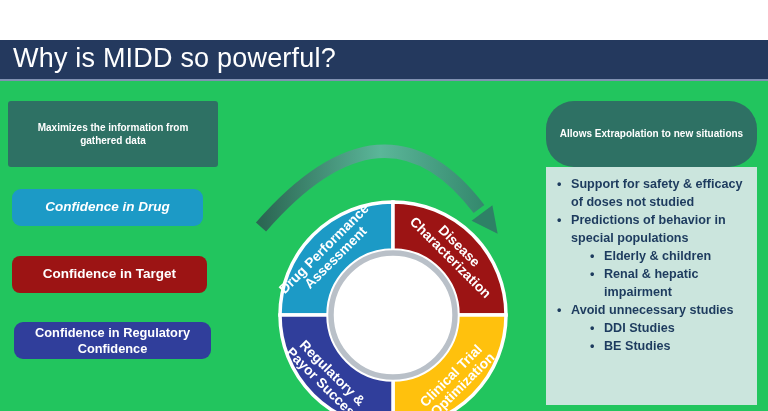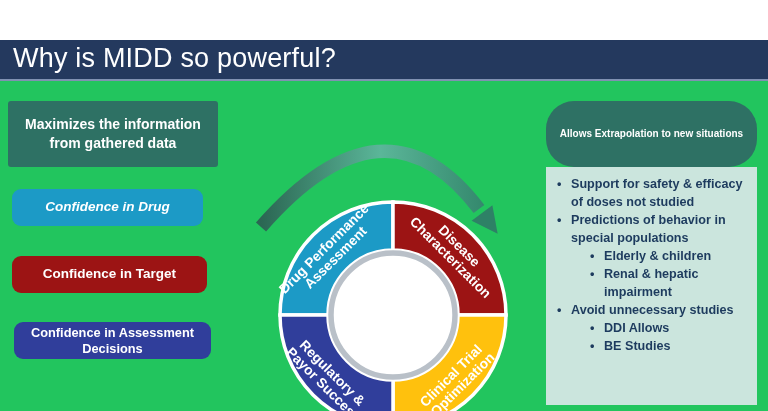--- a/index.html
+++ b/index.html
@@ -13,21 +13,21 @@
   }
   .title-text{
     position:absolute;left:13px;top:3px;font-size:27px;color:#ffffff;
     font-weight:400;letter-spacing:.2px;white-space:nowrap;
   }
   .panel-header{
     position:absolute;color:#ffffff;font-weight:bold;
     display:flex;align-items:center;justify-content:center;text-align:center;
     border-radius:3px;box-sizing:border-box;line-height:1.35;
   }
-  #left-header{left:8px;top:61px;width:210px;height:66px;font-size:14px;padding:0 9px;}
+  #left-header{left:8px;top:61px;width:210px;height:66px;font-size:10px;padding:0 9px;}
   #right-header{left:546px;top:61px;width:211px;height:66px;font-size:10px;padding:0 6px;border-radius:28px;}
   .pill{
     position:absolute;border-radius:9px;color:#ffffff;font-weight:bold;
     display:flex;align-items:center;justify-content:center;text-align:center;
     font-size:13.5px;line-height:1.2;box-sizing:border-box;padding:2px 12px;
   }
   #pill-drug{left:12px;top:149px;width:191px;height:37px;}
   #pill-target{left:12px;top:216px;width:195px;height:37px;}
   #pill-regulatory{left:14px;top:282px;width:197px;height:37px;font-size:12.8px;}
   #pill-endpoints{left:14px;top:351px;width:197px;height:38px;}
@@ -51,23 +51,23 @@
 <div id="slide">
 
   <div class="title-bar" style="background-color: rgb(36, 57, 94);">
     <div class="title-text">Why is MIDD so powerful?</div>
   </div>
 
   <div class="panel-header" id="left-header" style="background-color: rgb(46, 113, 100);">Maximizes the information from gathered data</div>
 
   <div class="pill" id="pill-drug" style="background-color: rgb(28, 154, 198); font-style: italic;">Confidence in Drug</div>
 
-  <div class="pill" id="pill-target" style="background-color: rgb(156, 20, 20);">Confidence in Target</div>
+  <div class="pill" id="pill-target" style="background-color: rgb(156, 20, 20); border-radius: 8px;">Confidence in Target</div>
 
-  <div class="pill" id="pill-regulatory" style="background-color: rgb(48, 62, 155);">Confidence in Assessment Decisions</div>
+  <div class="pill" id="pill-regulatory" style="background-color: rgb(48, 62, 155);">Confidence in Regulatory Confidence</div>
 
 
   <svg id="diagram-svg" width="310" height="320" viewBox="0 0 310 320">
     <defs>
       <linearGradient id="arrowGrad" gradientUnits="userSpaceOnUse" x1="26" y1="0" x2="265" y2="0">
         <stop offset="0%" stop-color="#2B6753"></stop>
         <stop offset="50%" stop-color="#5BB699"></stop>
         <stop offset="100%" stop-color="#2E8166"></stop>
       </linearGradient>
     </defs>
@@ -106,18 +106,18 @@
 
   <div class="panel-header" id="right-header" style="background-color: rgb(46, 113, 100);">Allows Extrapolation to new situations</div>
 
   <div id="right-body" style="background-color: rgb(203, 229, 221);">
     <ul class="bullets">
       <li class="lvl1">Support for safety &amp; efficacy of doses not studied</li>
       <li class="lvl1">Predictions of behavior in special populations</li>
       <li class="lvl2">Elderly &amp; children</li>
       <li class="lvl2">Renal &amp; hepatic impairment</li>
       <li class="lvl1">Avoid unnecessary studies</li>
-      <li class="lvl2">DDI Allows</li>
+      <li class="lvl2">DDI Studies</li>
       <li class="lvl2">BE Studies</li>
     </ul>
   </div>
 
 </div>
 
 </body></html>

